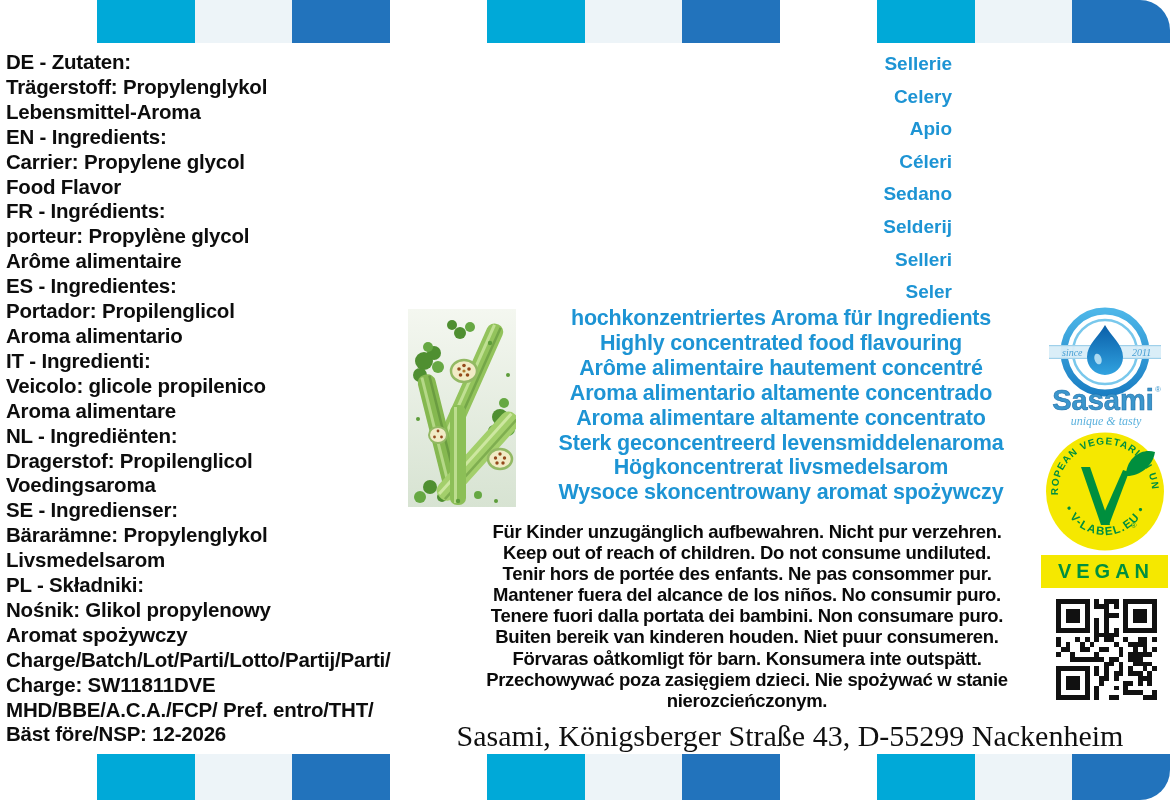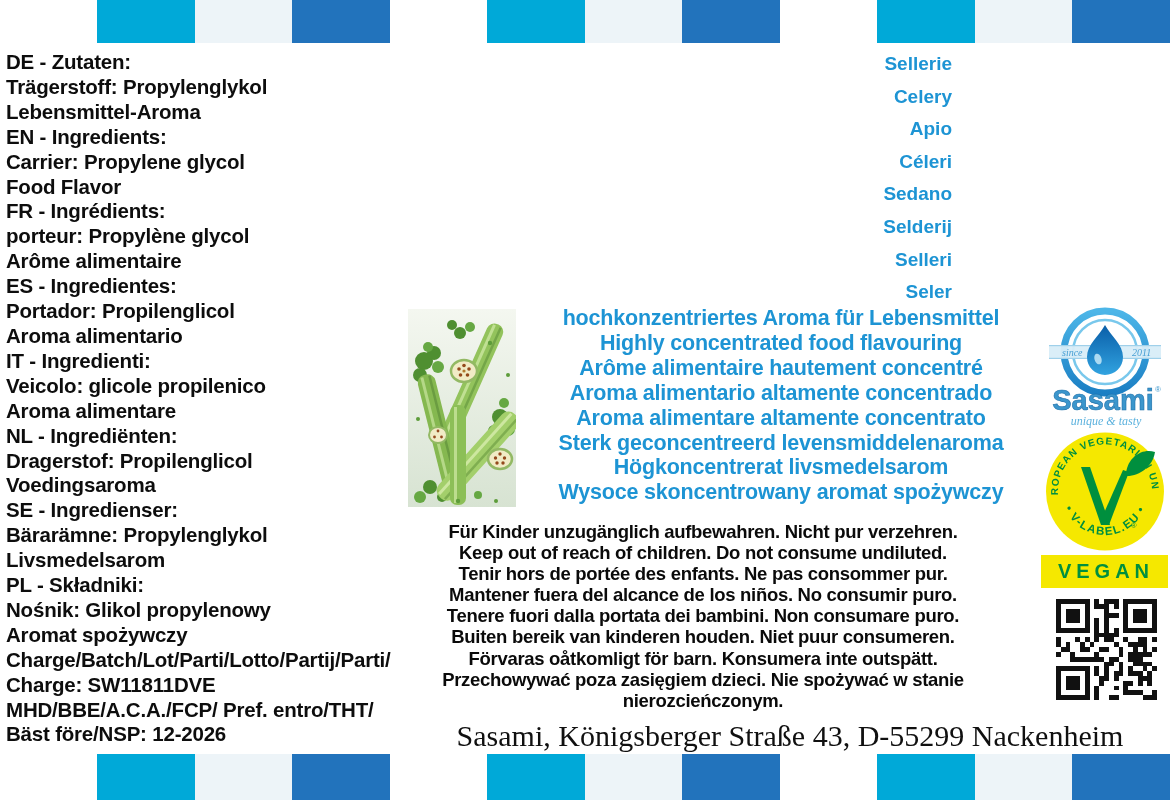--- a/index.html
+++ b/index.html
@@ -1,17 +1,17 @@
 <!DOCTYPE html>
 <html style="--stripe_cyan: #00a9d8; --stripe_light: #edf4f8; --stripe_dark: #2273bc; --text_blue: #1d94d4; --vegan_yellow: #f5e800; --vegan_green: #008f3e; --qr_black: #111111;"><head>
 <meta charset="utf-8">
 <style>
   html,body{margin:0;padding:0;background:#fff;}
   .label{position:relative;width:1170px;height:800px;background:#fff;overflow:hidden;
-         font-family:"Liberation Sans",sans-serif;}
+         font-family:"Liberation Sans",sans-serif;border-radius:30px;}
 
   
   .stripe{position:absolute;left:0;width:1170px;
     background:repeating-linear-gradient(90deg,
       #ffffff 0px, #ffffff 97.5px,
       var(--stripe_cyan) 97.5px, var(--stripe_cyan) 195px,
       var(--stripe_light) 195px, var(--stripe_light) 292.5px,
       var(--stripe_dark) 292.5px, var(--stripe_dark) 390px);}
   .stripe.top{top:0;height:43px;}
   .stripe.bottom{top:754px;height:46px;}
@@ -21,21 +21,21 @@
   .ingredients div{line-height:24.9px;white-space:nowrap;letter-spacing:-0.2px;}
 
   .product-names{position:absolute;left:620px;top:48px;width:332px;text-align:right;
     color:var(--text_blue);font-weight:bold;font-size:19px;}
   .product-names div{height:32.6px;line-height:32.6px;}
 
   .claims{position:absolute;left:519px;top:306px;width:524px;text-align:center;
     color:var(--text_blue);font-weight:bold;font-size:21.5px;}
   .claims div{line-height:24.9px;white-space:nowrap;letter-spacing:-0.2px;}
 
-  .warnings{position:absolute;left:380px;top:521px;width:646px;text-align:center;
+  .warnings{position:absolute;left:424px;top:521px;width:646px;text-align:center;
     font-weight:bold;font-size:18.5px;color:#0a0a0a;}
   .warnings div{line-height:21.1px;white-space:nowrap;letter-spacing:-0.3px;}
 
   .address{position:absolute;left:400px;top:719px;width:780px;text-align:center;
     font-family:"Liberation Serif",serif;font-size:30px;color:#101010;white-space:nowrap;}
 
   .celery-art{position:absolute;left:408px;top:309px;width:108px;height:199px;}
   .sasami-logo{position:absolute;left:1048px;top:306px;width:114px;height:128px;}
   .vlabel{position:absolute;left:1045px;top:431px;width:120px;height:121px;}
   .vegan-bar{position:absolute;left:1041px;top:555px;width:127px;height:33px;
@@ -173,21 +173,21 @@
         <circle cx="82" cy="34" r="2.2"></circle>
           <circle cx="10" cy="110" r="2"></circle>
         <circle cx="100" cy="66" r="2"></circle>
           <circle cx="50" cy="192" r="2.2"></circle>
           <circle cx="88" cy="192" r="2"></circle>
       </g>
     </svg>
   </div>
 
   <div class="claims">
-      <div>hochkonzentriertes Aroma für Lebensmittel</div>
+      <div>hochkonzentriertes Aroma für Ingredients</div>
       <div>Highly concentrated food flavouring</div>
       <div>Arôme alimentaire hautement concentré</div>
       <div>Aroma alimentario altamente concentrado</div>
       <div>Aroma alimentare altamente concentrato</div>
       <div>Sterk geconcentreerd levensmiddelenaroma</div>
       <div>Högkoncentrerat livsmedelsarom</div>
       <div>Wysoce skoncentrowany aromat spożywczy</div>
     </div>
 
   <div class="sasami-logo">

